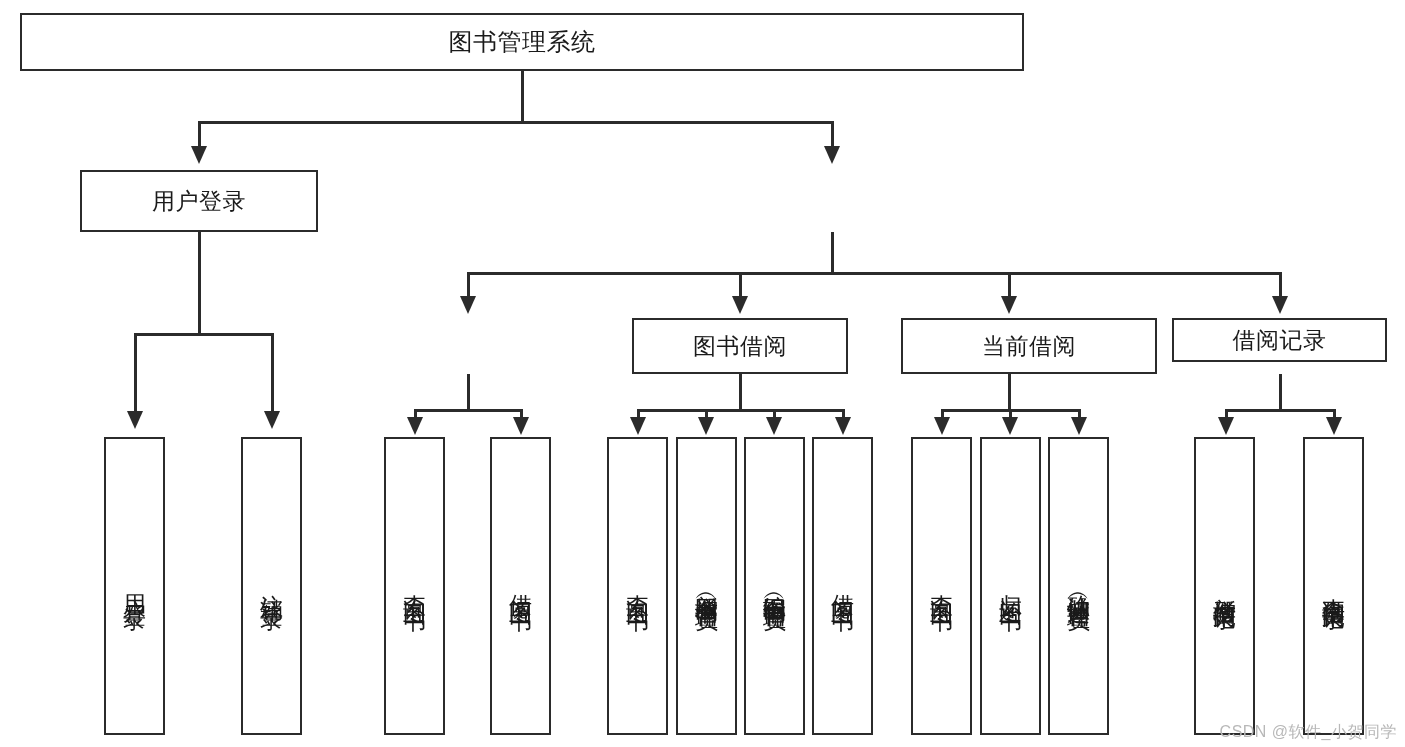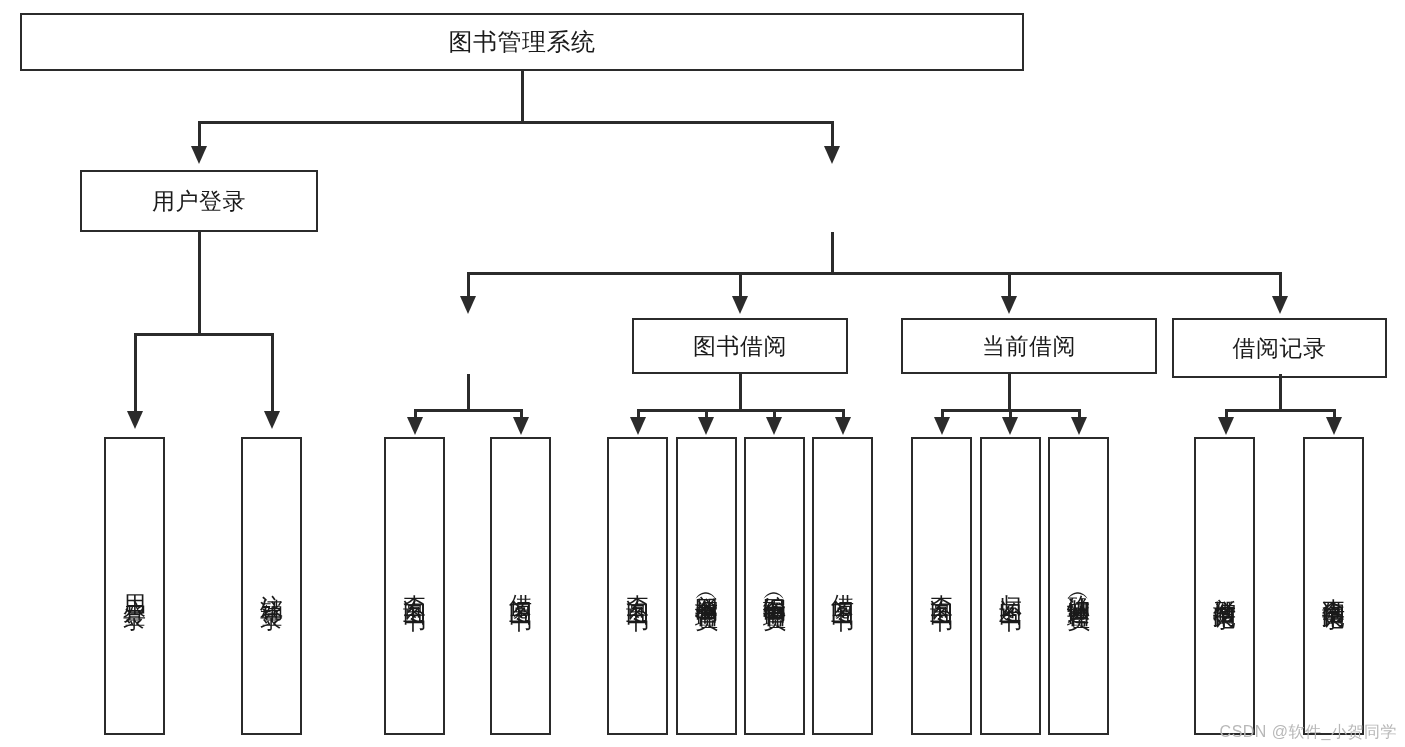--- a/index.html
+++ b/index.html
@@ -122,21 +122,21 @@
 
 
   <div class="node" style="left:632px; top:318px; width:216px; height:56px;">
     <span class="label">图书借阅</span>
   </div>
 
   <div class="node" style="left:901px; top:318px; width:256px; height:56px;">
     <span class="label">当前借阅</span>
   </div>
 
-  <div class="node" style="left:1172px; top:318px; width:215px; height:60px;">
+  <div class="node" style="left:1172px; top:318px; width:215px; height:44px;">
     <span class="label">借阅记录</span>
   </div>
 
   <div class="edge-v" style="left:467px; top:374px; height:37px;"></div>
   <div class="edge-h" style="left:414px; top:409px; width:106px;"></div>
   <div class="edge-v" style="left:414px; top:409px; height:10px;"></div>
   <div class="arrow" style="left:407px; top:417px;"></div>
   <div class="edge-v" style="left:520px; top:409px; height:10px;"></div>
   <div class="arrow" style="left:513px; top:417px;"></div>
 

